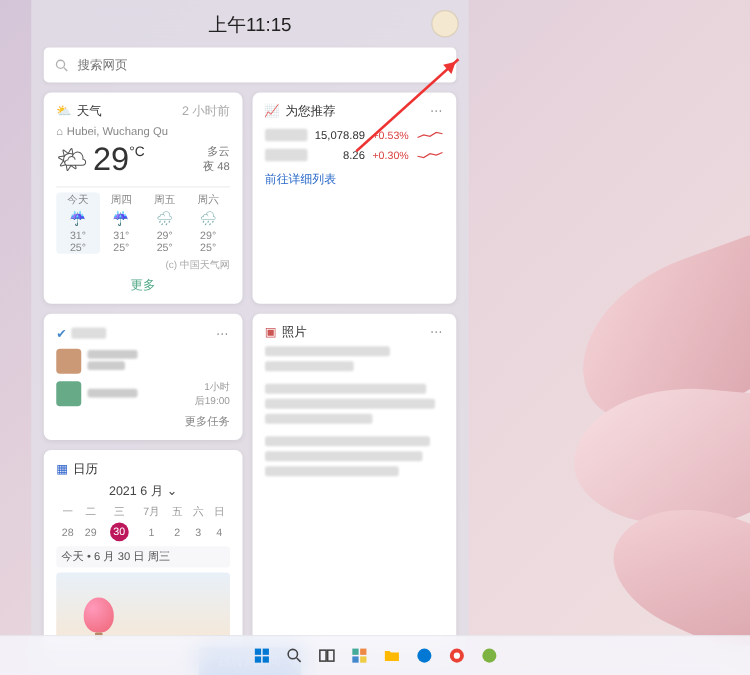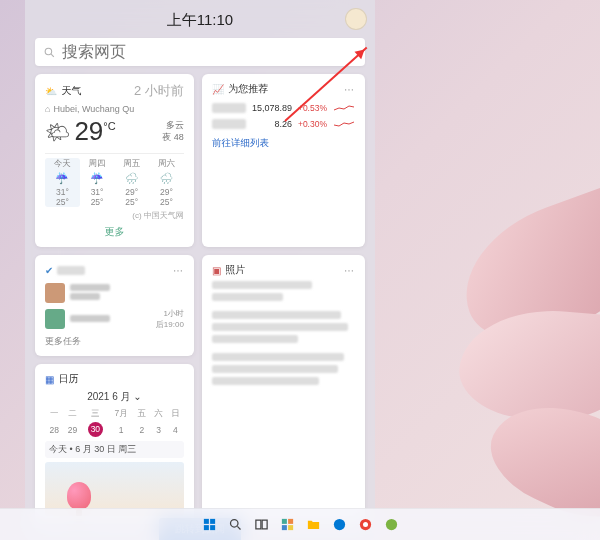--- a/index.html
+++ b/index.html
@@ -8,21 +8,21 @@
 .petal{position:absolute;border-radius:60% 10% 50% 40%;background:linear-gradient(135deg,#f5d5d8,#d89fa8)}
 .p1{width:180px;height:120px;top:30px;right:-40px;transform:rotate(-20deg)}
 .p2{width:170px;height:110px;top:130px;right:-30px;transform:rotate(5deg);background:linear-gradient(135deg,#f8e0e2,#e0b0b8)}
 .p3{width:160px;height:100px;top:230px;right:-50px;transform:rotate(25deg)}
 .panel{position:absolute;left:25px;top:0;width:350px;height:540px;background:rgba(225,222,230,.82);backdrop-filter:blur(16px);border-radius:0 0 6px 6px;padding:8px 10px 0;overflow:hidden}
 .hdr{display:flex;align-items:center;justify-content:center;position:relative;height:24px;margin-bottom:6px}
 .time{font-size:15px;color:#222}
 .avatar{position:absolute;right:-2px;top:0;width:22px;height:22px;border-radius:50%;background:#f5e8d0;border:1px solid rgba(0,0,0,.1)}
 .search{background:#fff;border-radius:4px;height:28px;display:flex;align-items:center;padding:0 8px;gap:6px;box-shadow:0 1px 3px rgba(0,0,0,.06);margin-bottom:8px}
 .search svg{width:13px;height:13px;opacity:.5}
-.search input{border:none;outline:none;flex:1;font-size:16px;background:transparent}
+.search input{border:none;outline:none;flex:1;font-size:10px;background:transparent}
 .grid{display:grid;grid-template-columns:1fr 1fr;gap:8px}
 .card{background:#fff;border-radius:6px;box-shadow:0 1px 4px rgba(0,0,0,.07);padding:8px 10px;font-size:10px;color:#555}
 .chead{display:flex;align-items:center;gap:4px;font-size:10px;color:#333;margin-bottom:4px}
 .chead .sp{flex:1}
 .dots{color:#999;letter-spacing:1px;font-size:10px;cursor:pointer}
 .wx{grid-column:1}
 .wx .loc{font-size:9px;color:#888;display:flex;align-items:center;gap:3px;margin-bottom:2px}
 .wx .cur{display:flex;align-items:center;gap:4px}
 .wx .temp{font-size:26px;font-weight:300;color:#333;display:flex;align-items:flex-start}
 .wx .deg{font-size:11px;margin-top:4px}
@@ -41,21 +41,21 @@
 .stk .spark{width:22px;height:10px}
 .stk .lnk{color:#2968c8;font-size:9.5px;margin-top:5px}
 .tdo{grid-column:1}
 .tdo .blur2{height:9px;background:#ddd;border-radius:2px;filter:blur(1px);margin:3px 0}
 .tdo .items{display:flex;gap:6px;margin-top:5px}
 .tdo .it{display:flex;gap:5px;align-items:center;font-size:8.5px}
 .tdo .sq{width:20px;height:20px;background:#c97;border-radius:3px}
 .tdo .sq2{width:20px;height:20px;background:#6a8;border-radius:3px}
 .tdo .itxt .b1{width:40px;height:7px;background:#ccc;filter:blur(1px);border-radius:2px;margin-bottom:2px}
 .tdo .meta{font-size:8px;color:#999;text-align:right}
-.tdo .ft{text-align:left;font-size:9px;color:#888;margin-top:5px}
+.tdo .ft{text-align:right;font-size:9px;color:#888;margin-top:5px}
 .ph{grid-column:2;grid-row:span 2}
 .ph .bln{height:8px;background:#ddd;filter:blur(1px);border-radius:2px;margin:4px 0}
 .cal{grid-column:1}
 .cal .mo{text-align:center;font-size:10px;color:#444;margin-bottom:3px}
 .cal table{width:100%;border-collapse:collapse;font-size:8.5px;text-align:center;color:#888}
 .cal th{font-weight:400;padding:1px;color:#999}
 .cal td{padding:1px}
 .cal .today2{background:#be185d;color:#fff;border-radius:50%;display:inline-block;width:15px;height:15px;line-height:15px}
 .cal .ev{font-size:9px;color:#555;margin-top:3px;padding:2px 4px;background:#f7f7fa;border-radius:3px}
 .cal .img{height:54px;margin-top:4px;background:linear-gradient(#e8f0f8,#f5e8d8);border-radius:3px;position:relative;overflow:hidden}
@@ -72,40 +72,40 @@
 <body>
 
 <div class="petals">
   <div class="petal p1"></div>
     <div class="petal p2"></div>
     <div class="petal p3"></div>
 </div>
 
 <div class="panel">
   <div class="hdr">
-    <span class="time">上午11:10</span>
+    <span class="time">上午11:15</span>
     <div class="avatar"></div>
   </div>
 
   <div class="search">
     <svg viewBox="0 0 24 24" fill="none" stroke="#666" stroke-width="2">
         <circle cx="10" cy="10" r="6"></circle>
         <line x1="15" y1="15" x2="20" y2="20"></line>
       </svg>
     <input placeholder="搜索网页" style="">
   </div>
 
   <div class="grid">
 
     <div class="card wx">
       <div class="chead">
         <span>⛅</span>
         <span>天气</span>
         <span class="sp"></span>
-        <span style="font-size:13px;color:#aaa">2 小时前</span>
+        <span style="font-size:10px;color:#aaa">2 小时前</span>
       </div>
       <div class="loc">
           <span>⌂</span>
           <span>Hubei, Wuchang Qu</span>
         </div>
       <div class="cur">
         <span style="font-size:20px">🌤</span>
         <span class="temp">
             <span>29</span>
             <span class="deg">°C</span>

